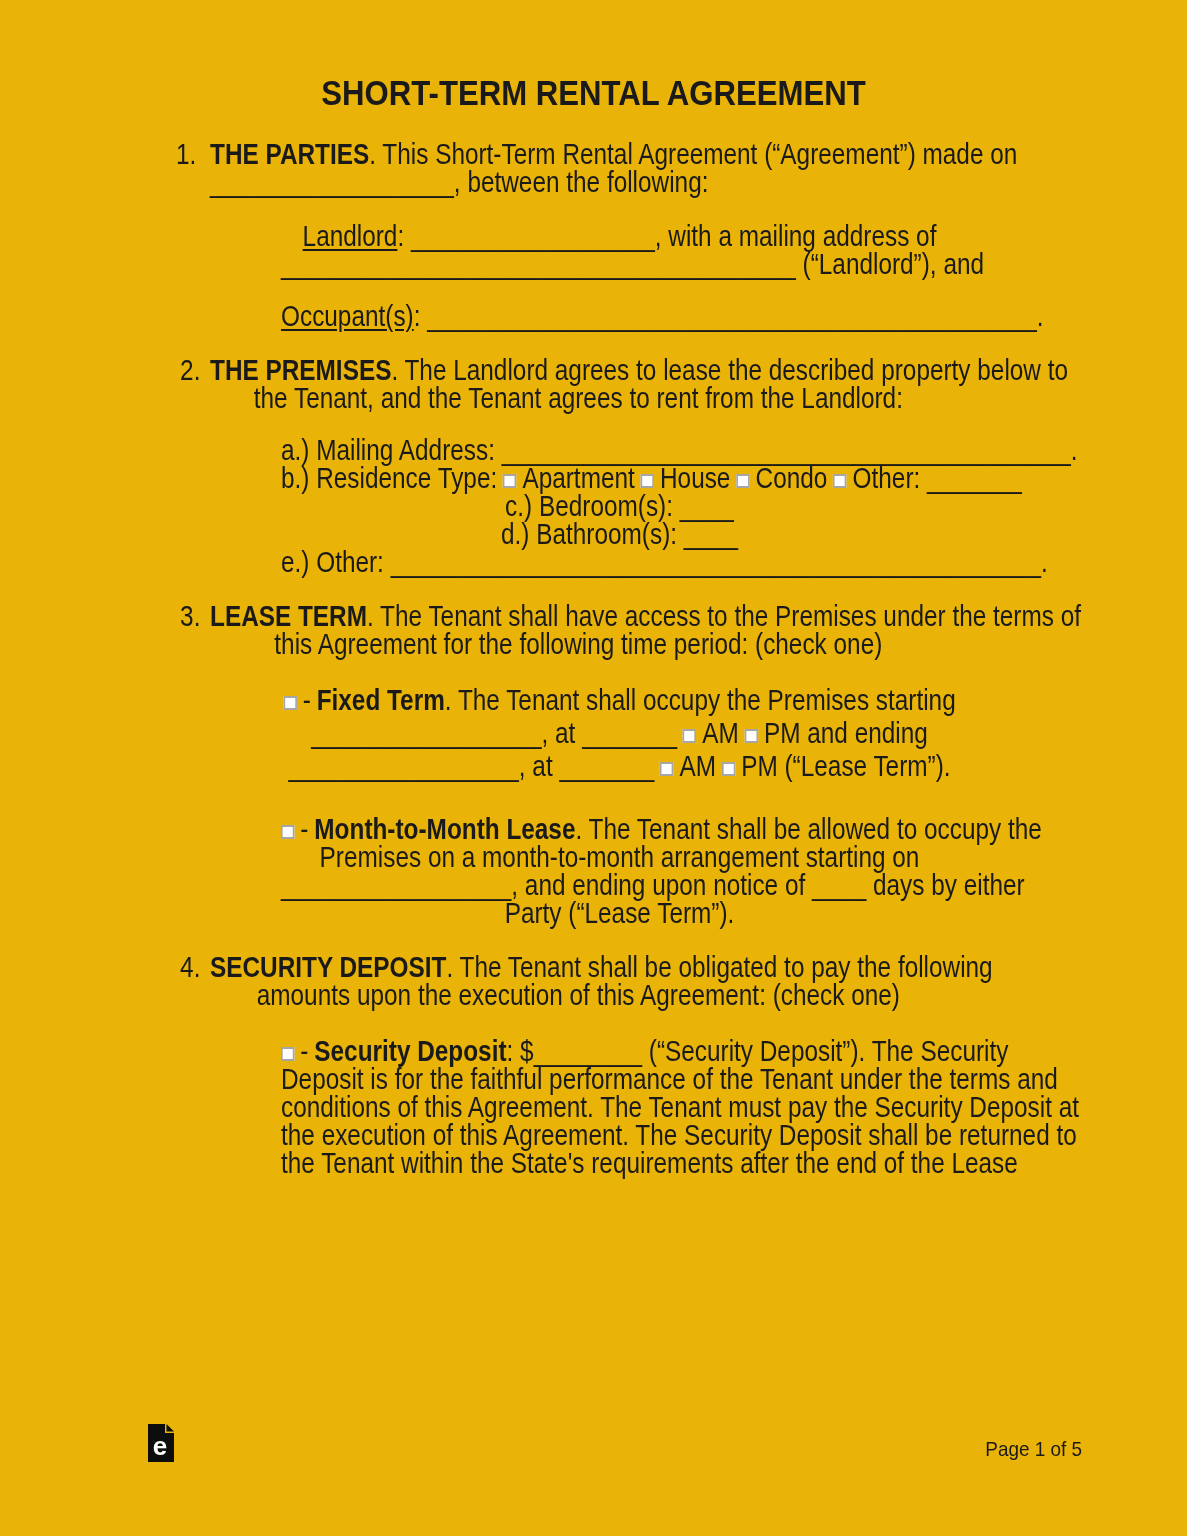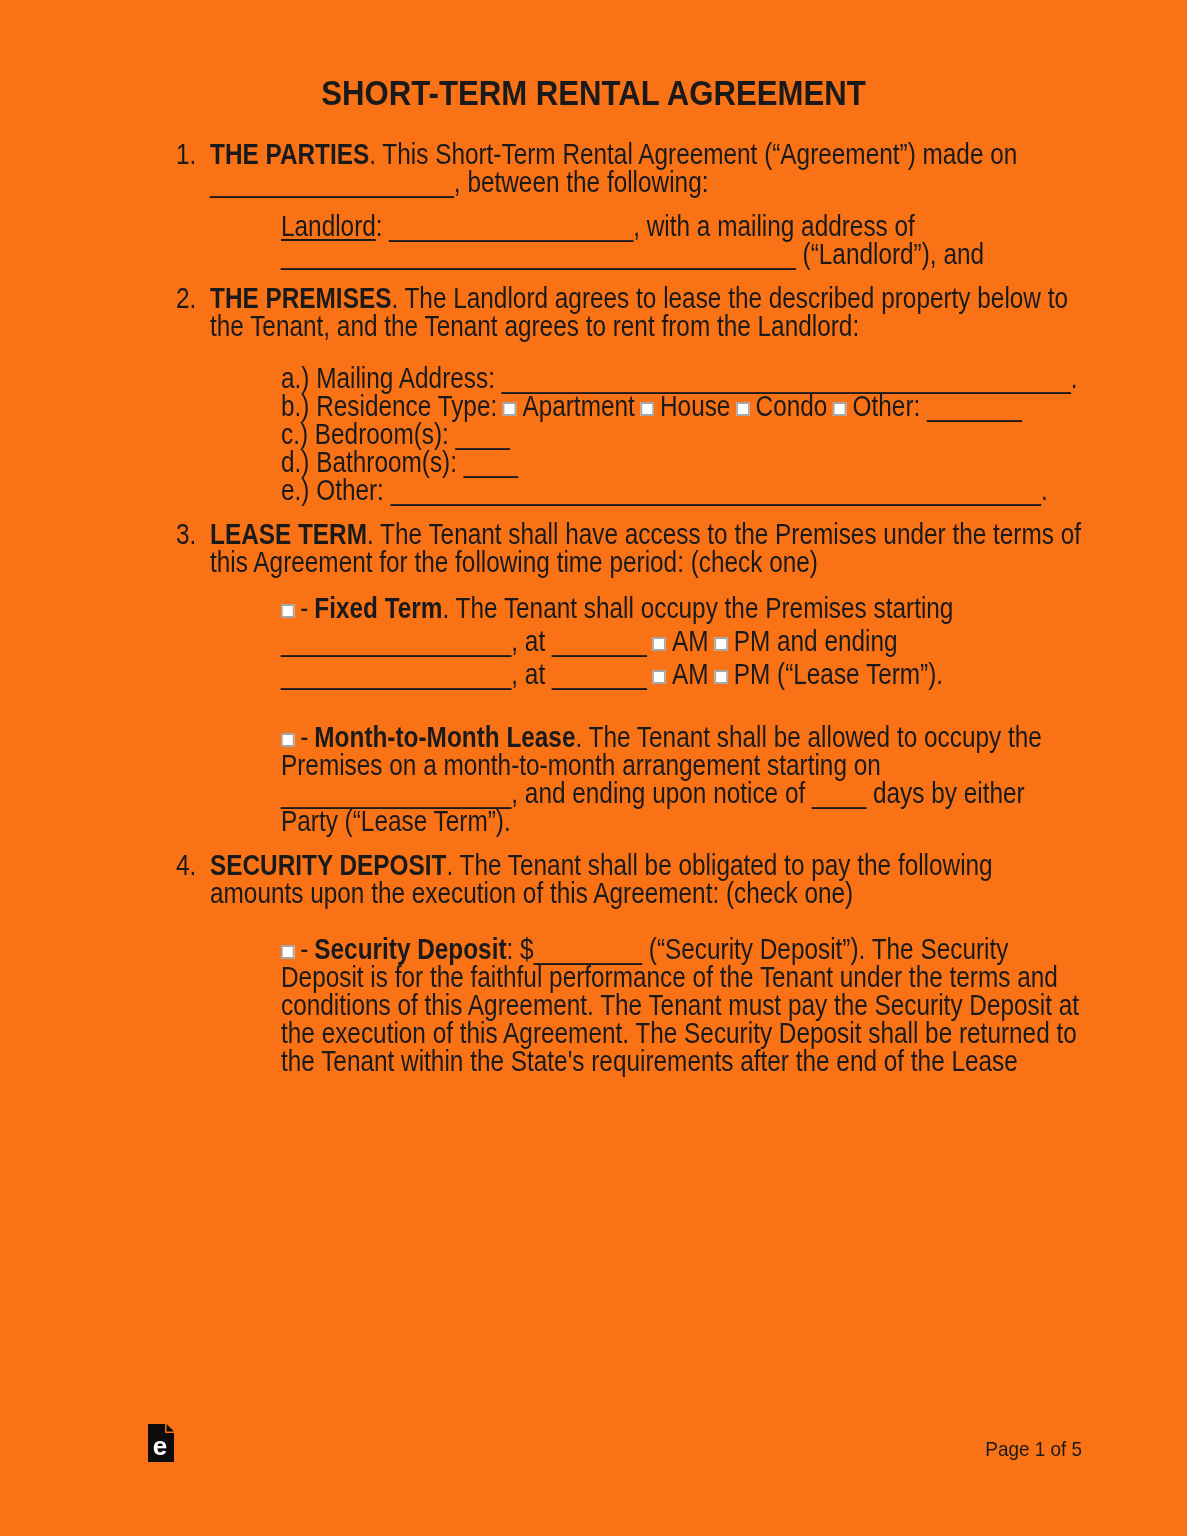--- a/index.html
+++ b/index.html
@@ -1,28 +1,28 @@
 <!DOCTYPE html>
 <html><head>
 <meta charset="utf-8">
 <style>
   html,body{margin:0;padding:0;background:#ffffff;}
   body{width:1187px;height:1536px;font-family:"Liberation Sans","DejaVu Sans",sans-serif;color:#1a1a1a;}
-  .page{position:relative;width:1187px;height:1536px;background:#f97316;overflow:hidden;}
+  .page{position:relative;width:1187px;height:1536px;background:#eab308;overflow:hidden;}
   .content{padding:74px 100px 0 176px;}
   .title{margin:0 -100px 0 -176px;text-align:center;font-size:35px;line-height:38px;font-weight:bold;
          transform:scaleX(0.89);transform-origin:50% 0;letter-spacing:0;}
   .ln{font-size:29px;line-height:28px;white-space:nowrap;transform:scaleX(0.84);transform-origin:0 50%;}
   .sec{display:flex;}
   .num{flex:none;width:34px;}
   .body{flex:1;min-width:0;}
   .sub{margin-left:71px;}
   .hereinafter{margin-left:33px;}
   .tall .ln{line-height:33px;}
-  .mt23{margin-top:23px;}.mt24{margin-top:24px;}.mt26{margin-top:16px;}
+  .mt23{margin-top:23px;}.mt24{margin-top:24px;}.mt26{margin-top:26px;text-align:center;}
   .mt28{margin-top:28px;}.mt30{margin-top:30px;}.mt32{margin-top:32px;}
   .b{font-weight:bold;}
   .u{text-decoration:underline;text-underline-offset:3px;}
   .cb{display:inline-block;width:12px;height:10px;border:2px solid #a6a6a6;margin:0 7px;vertical-align:0;background:#fff;}
   .cb-first{margin-left:0;}
   .dash{margin-right:7px;}
   .footer-logo{position:absolute;left:148px;top:1424px;width:26px;height:38px;}
   .footer-page{position:absolute;left:882px;top:1436px;width:200px;text-align:right;
                font-size:21px;line-height:26px;transform:scaleX(0.9);transform-origin:100% 0;}
 </style>
@@ -39,20 +39,23 @@
       <div class="body">
         <div class="ln"><span class="b">THE PARTIES</span><span>. This Short-Term Rental Agreement (“Agreement”) made on</span></div>
         <div class="ln">__________________, between the following:</div>
 
         <div class="sub mt26">
           <div class="ln"><span class="u">Landlord</span><span>: __________________, with a mailing address of</span></div>
           <div class="ln">______________________________________ (“Landlord”), and</div>
         </div>
 
 
+        <div class="sub mt24">
+          <div class="ln"><span class="u">Occupant(s)</span><span>: _____________________________________________.</span></div>
+        </div>
       </div>
     </div>
 
     <div class="sec mt26">
       <div class="num ln">2.</div>
       <div class="body">
         <div class="ln"><span class="b">THE PREMISES</span><span>. The Landlord agrees to lease the described property below to</span></div>
         <div class="ln">the Tenant, and the Tenant agrees to rent from the Landlord:</div>
 
         <div class="sub mt24">

